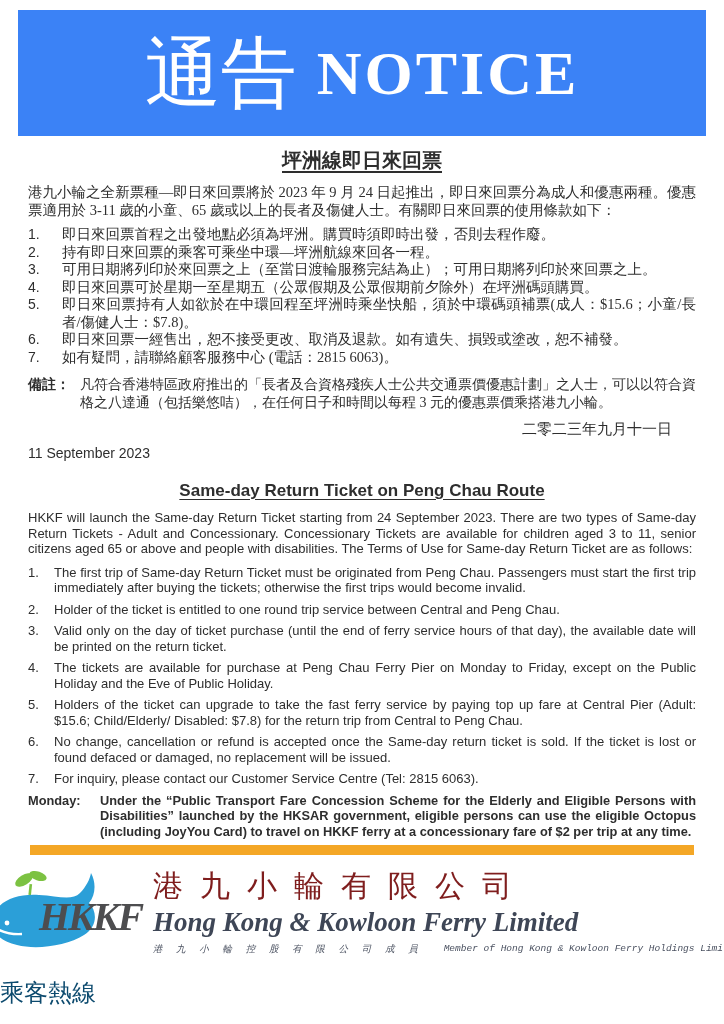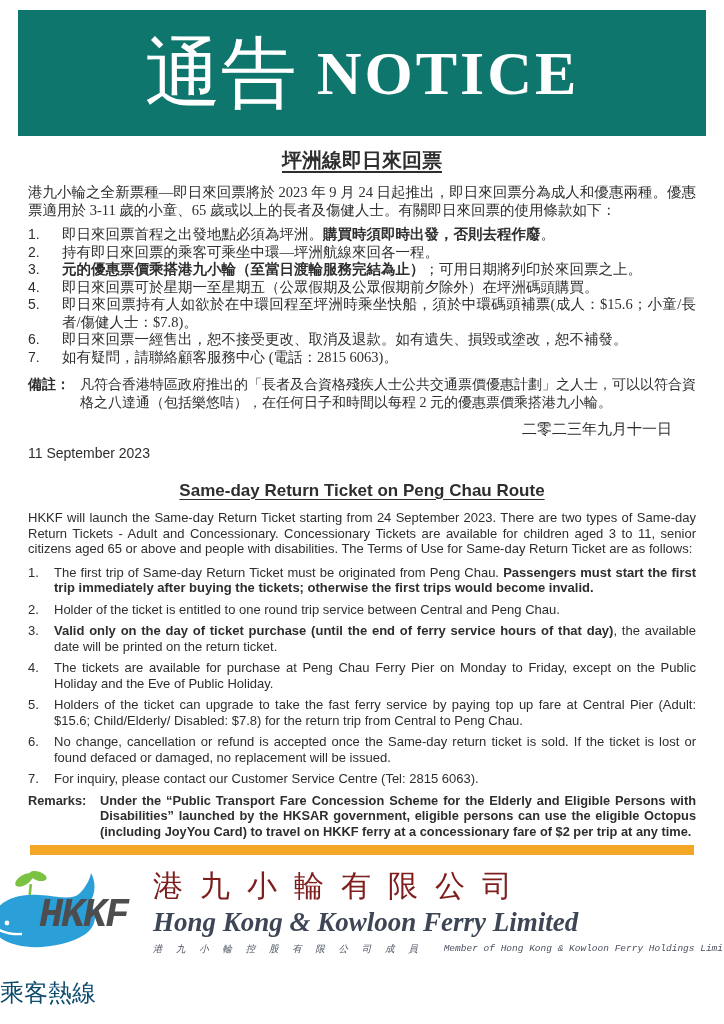--- a/index.html
+++ b/index.html
@@ -1,20 +1,20 @@
 <!DOCTYPE html>
 <html lang="zh-Hant"><head>
 <meta charset="utf-8">
 <style>
   * { margin:0; padding:0; box-sizing:border-box; }
   html,body { width:724px; height:1024px; background:#ffffff; overflow:hidden;
               font-family:"Liberation Sans", sans-serif; color:#2e2e2e; }
 
   
-  .banner { margin:10px 18px 0 18px; height:126px; background:#0f766e;
+  .banner { margin:10px 18px 0 18px; height:126px; background:#3b82f6;
             display:flex; align-items:center; justify-content:center; gap:20px; }
   .banner .zh { color:#fff; font-size:76px; font-family:"Liberation Serif", serif; line-height:1; }
   .banner .en { color:#fff; font-size:62px; font-weight:bold; letter-spacing:3px;
                 font-family:"Liberation Serif", serif; line-height:1; }
 
   
   .cn { font-family:"Liberation Serif", serif; }
   .cn-title { text-align:center; margin-top:11px; font-size:20px; font-weight:bold;
               text-decoration:underline; text-underline-offset:4px; }
   .cn-intro { margin:9px 28px 0 28px; font-size:14.5px; line-height:18px; text-align:justify; }
@@ -38,32 +38,32 @@
   .en-list .txt { flex:1; font-size:13px; line-height:15.5px; text-align:justify; }
   .en-remarks { display:flex; margin:2px 28px 0 28px; font-size:12.8px; line-height:15.5px; font-weight:bold; }
   .en-remarks .lbl { width:72px; flex-shrink:0; }
   .en-remarks .txt { flex:1; text-align:justify; }
 
   
   .divider { margin:6px 30px 0 30px; height:10px; background:#F4A726; }
   .footer { display:flex; justify-content:center; align-items:flex-start; gap:14px; margin-top:12px; }
   .logo { position:relative; width:155px; height:96px; flex-shrink:0; }
   .logo .hkkf { position:absolute; left:55px; top:26px; font-style:italic; font-weight:900;
-                font-size:40px; letter-spacing:-2px; color:#4d4d4f; font-family:Liberation Mono, monospace; }
+                font-size:40px; letter-spacing:-2px; color:#4d4d4f; font-family:Liberation Serif, serif; }
   .co-block { padding-top:4px; }
   .co-zh { font-family:Liberation Mono, monospace; color:#7f1d1d; font-size:30px; letter-spacing:17px; line-height:1.15; white-space:nowrap; }
   .co-en { font-family:"Liberation Serif", serif; color:#3e4656; font-size:27px; font-weight:bold; font-style:italic; line-height:1.2; white-space:nowrap; }
   .member { display:flex; gap:22px; margin-top:5px; font-family:Liberation Mono, monospace;
             font-style:italic; font-size:9.5px; color:#4a5160; white-space:nowrap; }
   .member .mzh { letter-spacing:4px; }
   .hotline { display:flex; justify-content:center; align-items:baseline; gap:23px; margin-top:14px; color:#0c4a6e;flex-direction:column; }
   .hotline .hzh { font-size:24px; font-family:"Liberation Sans", sans-serif; }
   .hotline .hen { font-size:29px; letter-spacing:1px; }
   .hotline .hnum { font-size:29px; letter-spacing:2px; }
-  b { font-weight:bold; }
+  b { font-weight:normal; }
 </style>
 </head>
 <body>
 
 <div class="banner">
   <span class="zh">通告</span>
   <span class="en">NOTICE</span>
 </div>
 
 <div class="cn">
@@ -74,21 +74,21 @@
     <div class="li">
       <span class="num">1.</span>
       <span class="txt"><span>即日來回票首程之出發地點必須為坪洲。</span><b>購買時須即時出發，否則去程作廢</b><span>。</span></span>
     </div>
     <div class="li">
       <span class="num">2.</span>
       <span class="txt"><span>持有即日來回票的乘客可乘坐中環—坪洲航線來回各一程。</span><b></b><span></span></span>
     </div>
     <div class="li">
       <span class="num">3.</span>
-      <span class="txt"><span></span><b>元的優惠票價乘搭港九小輪（至當日渡輪服務完結為止）</b><span>；可用日期將列印於來回票之上。</span></span>
+      <span class="txt"><span></span><b>可用日期將列印於來回票之上（至當日渡輪服務完結為止）</b><span>；可用日期將列印於來回票之上。</span></span>
     </div>
     <div class="li">
       <span class="num">4.</span>
       <span class="txt"><span>即日來回票可於星期一至星期五（公眾假期及公眾假期前夕除外）在坪洲碼頭購買。</span><b></b><span></span></span>
     </div>
     <div class="li">
       <span class="num">5.</span>
       <span class="txt"><span>即日來回票持有人如欲於在中環回程至坪洲時乘坐快船，須於中環碼頭補票(成人：$15.6；小童/長者/傷健人士：$7.8)。</span><b></b><span></span></span>
     </div>
     <div class="li">
@@ -96,21 +96,21 @@
       <span class="txt"><span>即日來回票一經售出，恕不接受更改、取消及退款。如有遺失、損毀或塗改，恕不補發。</span><b></b><span></span></span>
     </div>
     <div class="li">
       <span class="num">7.</span>
       <span class="txt"><span>如有疑問，請聯絡顧客服務中心 (電話：2815 6063)。</span><b></b><span></span></span>
     </div>
   </div>
 
   <div class="cn-remark">
     <span class="lbl">備註：</span>
-    <span class="txt">凡符合香港特區政府推出的「長者及合資格殘疾人士公共交通票價優惠計劃」之人士，可以以符合資格之八達通（包括樂悠咭），在任何日子和時間以每程 2 元的優惠票價乘搭港九小輪。</span>
+    <span class="txt">凡符合香港特區政府推出的「長者及合資格殘疾人士公共交通票價優惠計劃」之人士，可以以符合資格之八達通（包括樂悠咭），在任何日子和時間以每程 3 元的優惠票價乘搭港九小輪。</span>
   </div>
 
   <div class="date-zh">二零二三年九月十一日</div>
 </div>
 
 <div>
   <div class="date-en">11 September 2023</div>
   <div class="en-title">Same-day Return Ticket on Peng Chau Route</div>
   <div class="en-intro">HKKF will launch the Same-day Return Ticket starting from 24 September 2023. There are two types of Same-day Return Tickets - Adult and Concessionary. Concessionary Tickets are available for children aged 3 to 11, senior citizens aged 65 or above and people with disabilities. The Terms of Use for Same-day Return Ticket are as follows:</div>
 
@@ -139,21 +139,21 @@
       <span class="num">6.</span>
       <span class="txt"><span>No change, cancellation or refund is accepted once the Same-day return ticket is sold. If the ticket is lost or found defaced or damaged, no replacement will be issued.</span><b></b><span></span></span>
     </div>
     <div class="li">
       <span class="num">7.</span>
       <span class="txt"><span>For inquiry, please contact our Customer Service Centre (Tel: 2815 6063).</span><b></b><span></span></span>
     </div>
   </div>
 
   <div class="en-remarks">
-    <span class="lbl">Remarks:</span>
+    <span class="lbl">Monday:</span>
     <span class="txt">Under the “Public Transport Fare Concession Scheme for the Elderly and Eligible Persons with Disabilities” launched by the HKSAR government, eligible persons can use the eligible Octopus (including JoyYou Card) to travel on HKKF ferry at a concessionary fare of $2 per trip at any time.</span>
   </div>
 </div>
 
 <div class="divider"></div>
 
 <div class="footer">
   <div class="logo">
     <svg width="155" height="96" viewBox="0 0 155 96">
       <g>

